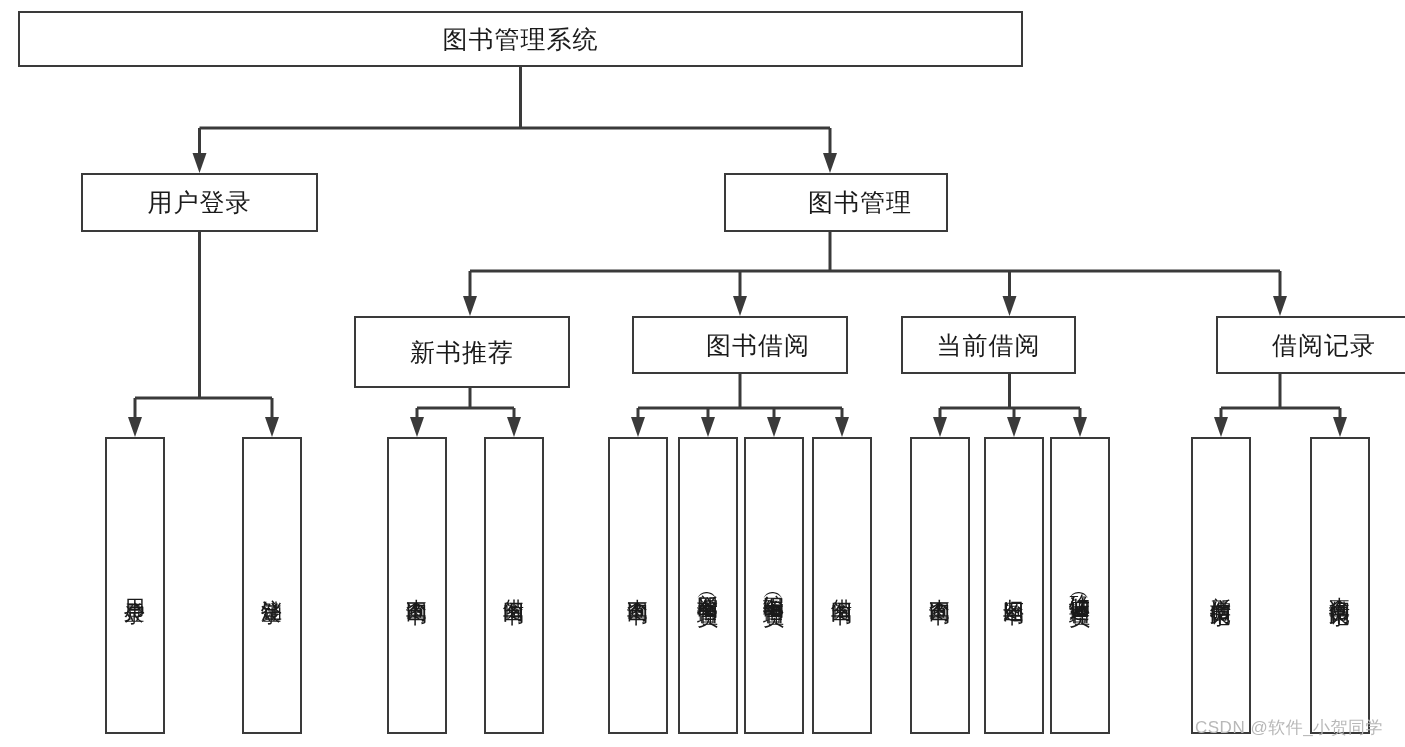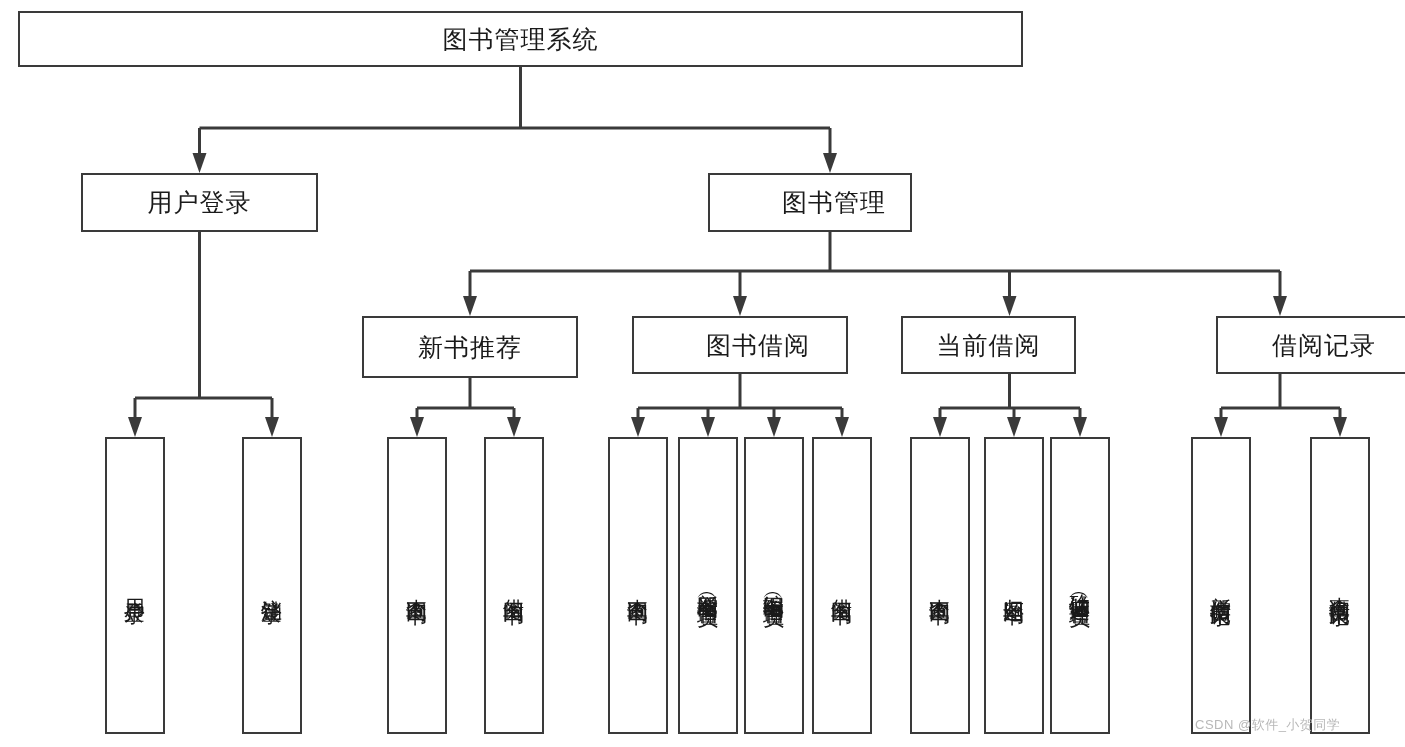--- a/index.html
+++ b/index.html
@@ -46,21 +46,21 @@
     line-height: 1;
     padding: 6px 0;
     text-align: center;
   }
   .node.vertical > span {
     writing-mode: vertical-rl;
     text-orientation: upright;
   }
   .watermark {
     position: absolute;
-    font-size: 13px;
+    font-size: 17px;
     color: #b8b8b8;
     white-space: nowrap;
     letter-spacing: 0.5px;
     pointer-events: none;
   }
 </style>
 </head>
 <body>
 
 <div id="diagram-root">
@@ -122,24 +122,24 @@
         <polygon points="1333,417 1347,417 1340,437"></polygon>
       </g>
   </svg>
   <div id="node-layer">
       <div class="node horizontal" style="left: 18px; top: 11px; width: 1005px; height: 56px;">
         <span>图书管理系统</span>
       </div>
       <div class="node horizontal" style="left: 81px; top: 173px; width: 237px; height: 59px;">
         <span>用户登录</span>
       </div>
-      <div class="node horizontal" style="left: 708px; top: 173px; width: 204px; height: 59px; padding-left: 48px;">
+      <div class="node horizontal" style="left: 724px; top: 173px; width: 224px; height: 59px; padding-left: 48px;">
         <span>图书管理</span>
       </div>
-      <div class="node horizontal" style="left: 362px; top: 316px; width: 216px; height: 62px;">
+      <div class="node horizontal" style="left: 354px; top: 316px; width: 216px; height: 72px;">
         <span>新书推荐</span>
       </div>
       <div class="node horizontal" style="left: 632px; top: 316px; width: 216px; height: 58px; padding-left: 36px;">
         <span>图书借阅</span>
       </div>
       <div class="node horizontal" style="left: 901px; top: 316px; width: 175px; height: 58px;">
         <span>当前借阅</span>
       </div>
       <div class="node horizontal" style="left: 1216px; top: 316px; width: 216px; height: 58px;">
         <span>借阅记录</span>

